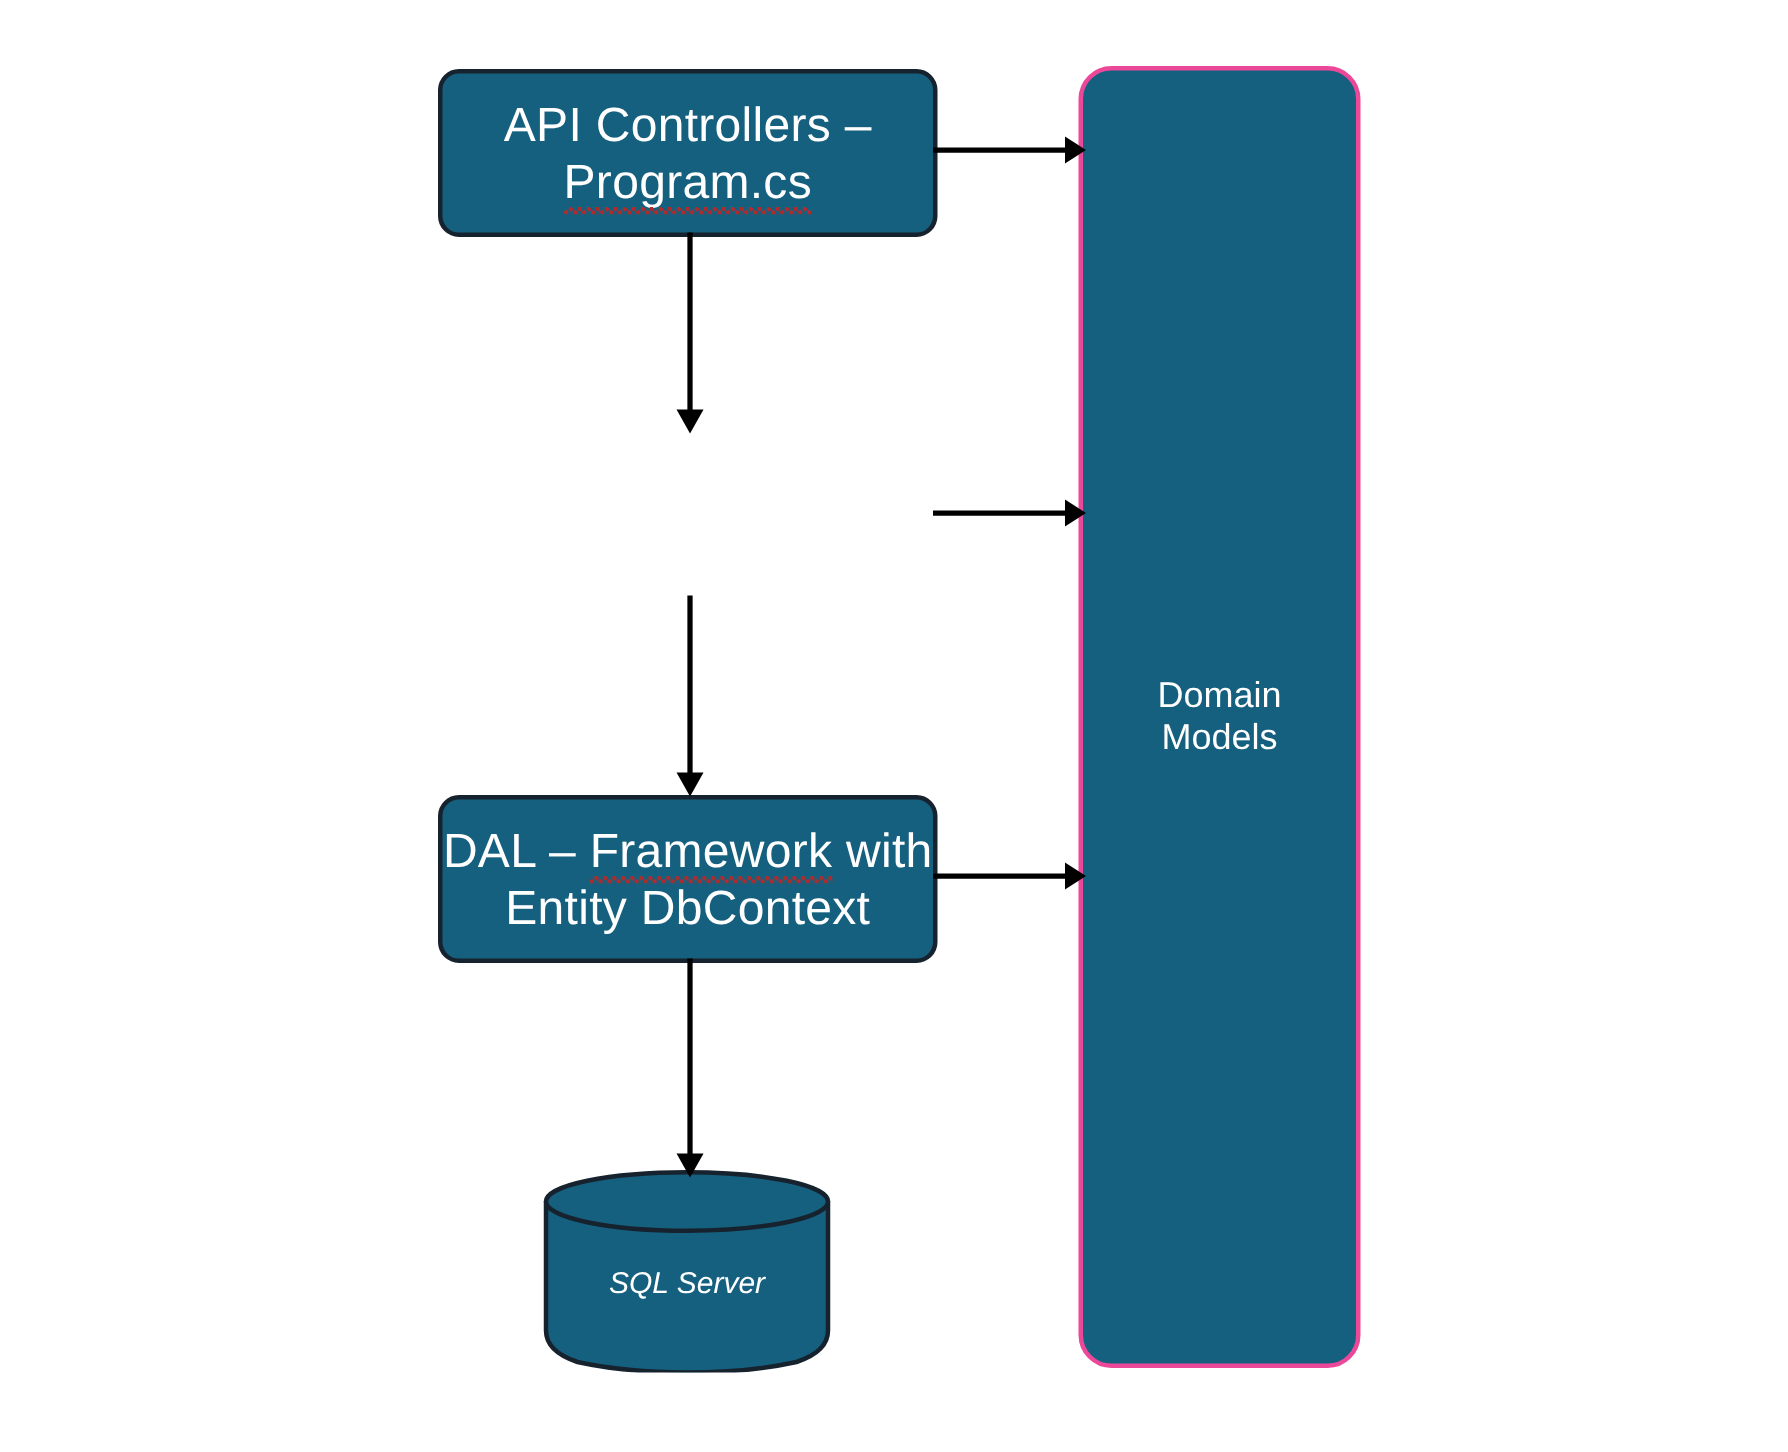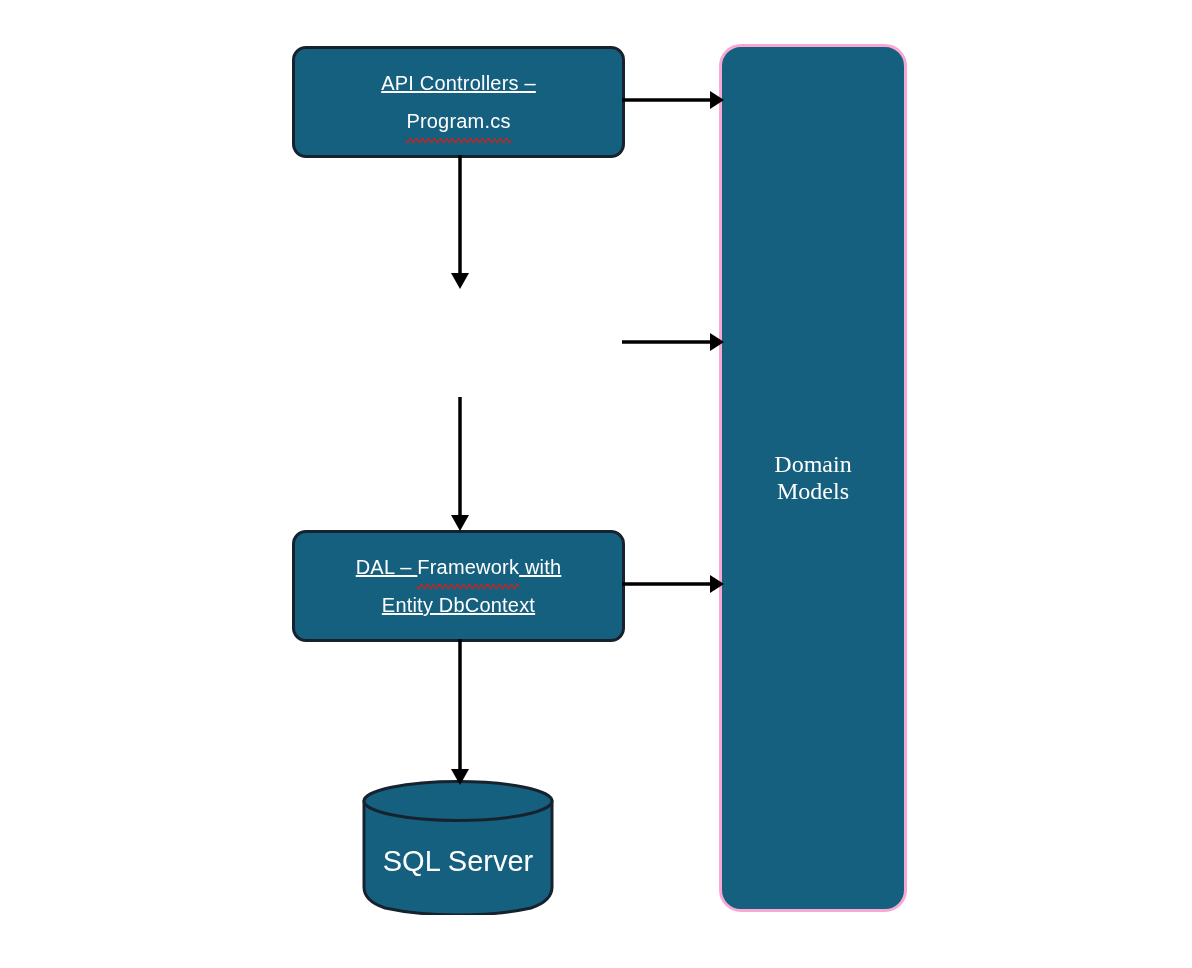--- a/index.html
+++ b/index.html
@@ -23,25 +23,24 @@
     position: absolute;
     background: #16607f;
     border: 3px solid #16232e;
     border-radius: 14px;
     box-sizing: border-box;
     display: flex;
     flex-direction: column;
     align-items: center;
     justify-content: center;
     color: #ffffff;
-    font-size: 20px;
+    font-size: 32px;
     line-height: 38px;
     text-align: center;
     letter-spacing: 0.2px;
-    text-decoration: underline;
   }
   .layer-box .line {
     display: block;
     white-space: nowrap;
   }
   .misspelled {
     position: relative;
     display: inline-block;
   }
   .misspelled::after {
@@ -62,52 +61,52 @@
   #box-bl      { left: 292px; top: 288px; width: 333px; height: 112px; }
   #box-dal     { left: 292px; top: 530px; width: 333px; height: 112px; }
 
   #domain-panel {
     position: absolute;
     left: 719px;
     top: 44px;
     width: 188px;
     height: 868px;
     background: #16607f;
-    border: 3px solid #f9a8d4;
+    border: 3px solid #ec4899;
     border-radius: 22px;
     box-sizing: border-box;
     display: flex;
     flex-direction: column;
     align-items: center;
     justify-content: center;
     color: #ffffff;
     font-size: 24px;
     text-align: center;
-    font-family: Liberation Serif, serif;
   }
   #domain-panel .line { display: block; white-space: nowrap; }
   #domain-panel .line + .line { }
 
   #db-cylinder {
     position: absolute;
     left: 361px;
     top: 779px;
     width: 194px;
     height: 136px;
   }
   #db-label {
     position: absolute;
     left: 361px;
     top: 845px;
     width: 194px;
     text-align: center;
     color: #ffffff;
-    font-size: 29px;
+    font-size: 20px;
     white-space: nowrap;
     pointer-events: none;
+    font-style: italic;
   }
 
   .arrow-svg {
     position: absolute;
     overflow: visible;
   }
   #arrow-api-domain { left: 620px; top: 80px;  width: 106px; height: 40px; }
   #arrow-bl-domain  { left: 620px; top: 322px; width: 106px; height: 40px; }
   #arrow-dal-domain { left: 620px; top: 564px; width: 106px; height: 40px; }
   #arrow-api-bl     { left: 440px; top: 155px; width: 40px;  height: 136px; }

